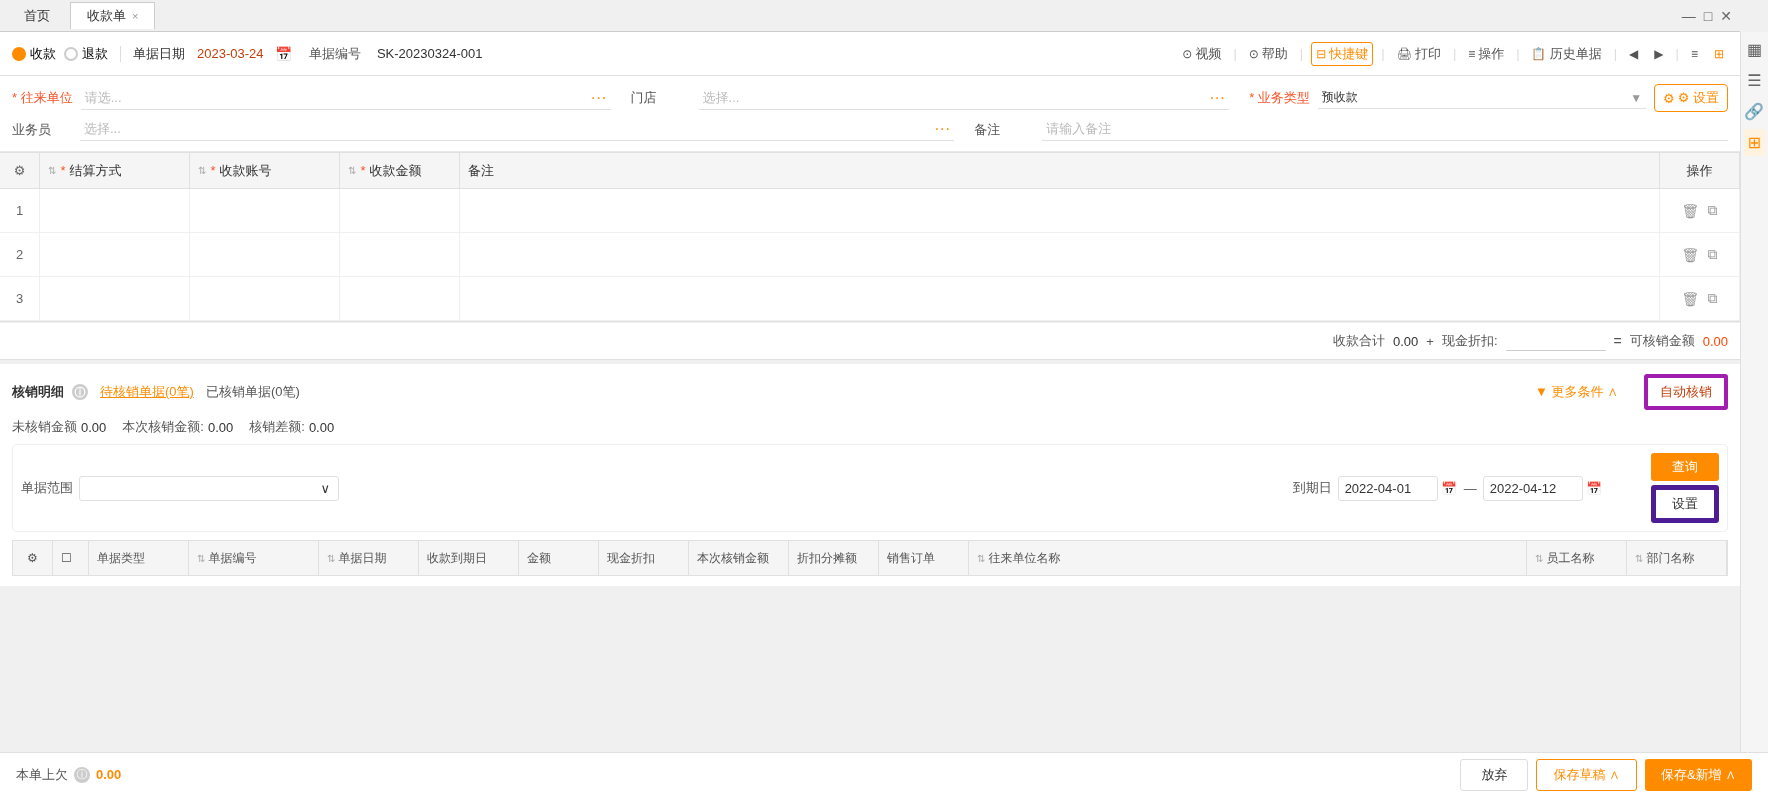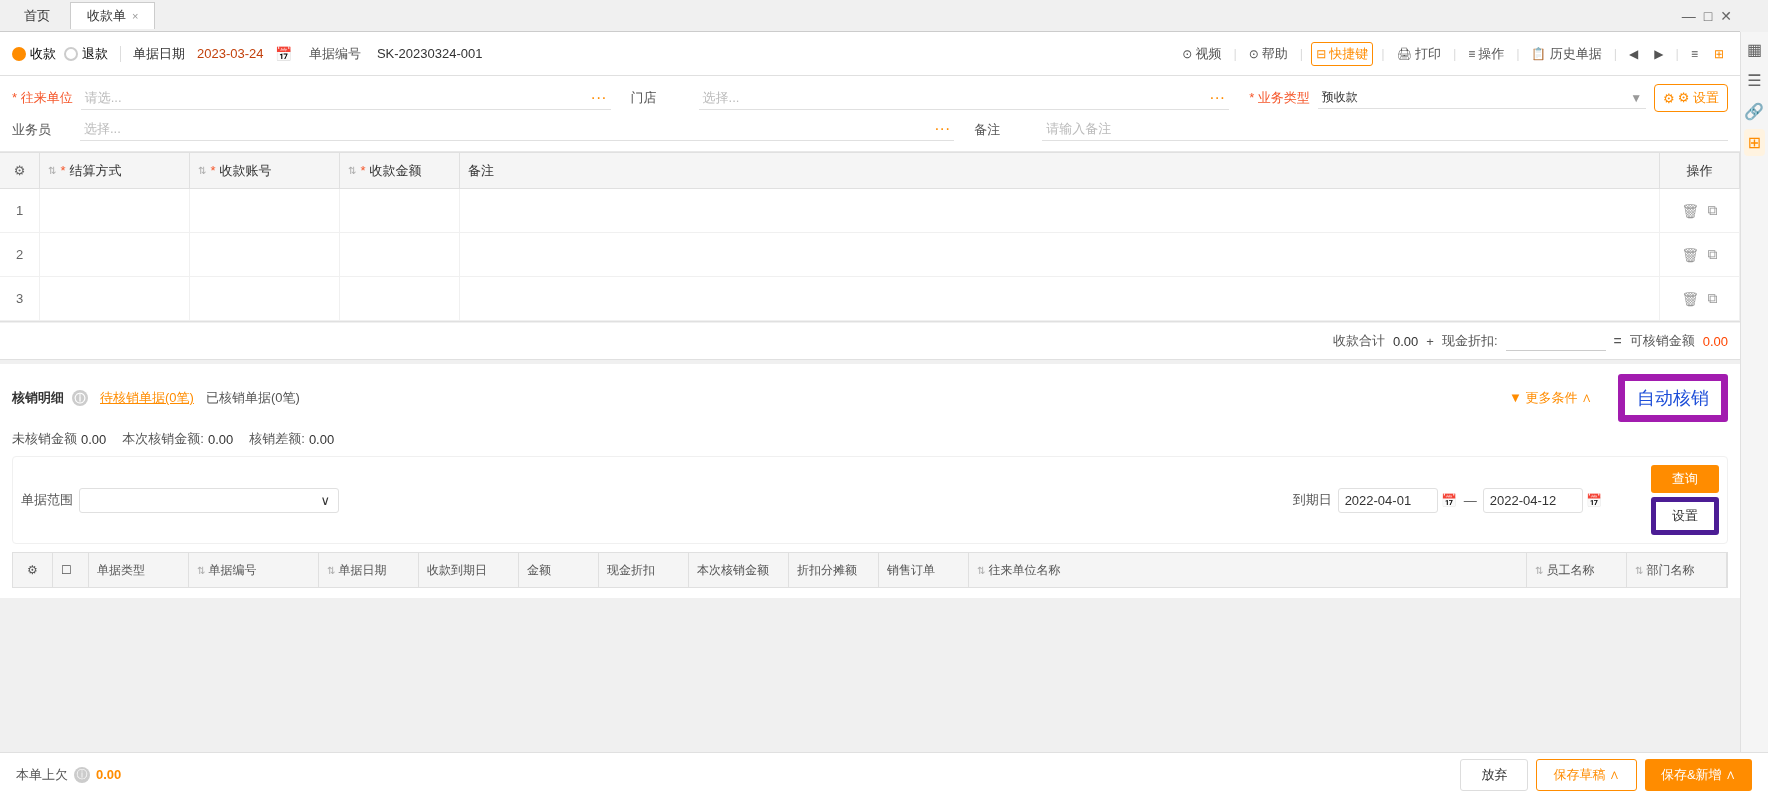--- a/index.html
+++ b/index.html
@@ -135,21 +135,21 @@
       cursor: pointer;
     }
     .filter-select-text { flex: 1; }
     .filter-date-group { display: flex; align-items: center; gap: 6px; }
     .filter-date { display: flex; align-items: center; gap: 4px; }
     .filter-date-input { border: 1px solid #e0e0e0; border-radius: 3px; padding: 4px 6px; font-size: 13px; color: #333; width: 100px; }
     .filter-actions { margin-left: auto; display: flex; flex-direction: column; gap: 4px; padding-left: 36px; }
     .btn-query { background: #ff8c00; color: #fff; border: none; padding: 5px 16px; border-radius: 3px; cursor: pointer; font-size: 13px; }
     .btn-settings { background: #fff; color: #333; border: 5px solid #4c1d95; padding: 5px 16px; border-radius: 3px; cursor: pointer; font-size: 13px; }
     .more-conditions { display: flex; align-items: center; gap: 4px; color: #ff8c00; font-size: 13px; cursor: pointer; }
-    .btn-auto-hexiao { background: #fff; color: #1d4ed8; border: 7px solid #a21caf; padding: 5px 12px; border-radius: 3px; cursor: pointer; font-size: 18px; }
+    .btn-auto-hexiao { background: #fff; color: #c2410c; border: 4px solid #a21caf; padding: 5px 12px; border-radius: 3px; cursor: pointer; font-size: 13px; }
 
     
     .bottom-table-header {
       display: flex; background: #f5f5f5; border: 1px solid #e0e0e0; border-top: none;
       align-items: center; height: 36px;
     }
     .bth { padding: 0 8px; font-size: 12px; color: #555; border-right: 1px solid #e0e0e0; display: flex; align-items: center; gap: 3px; height: 100%; white-space: nowrap; }
 
     
     .footer {

